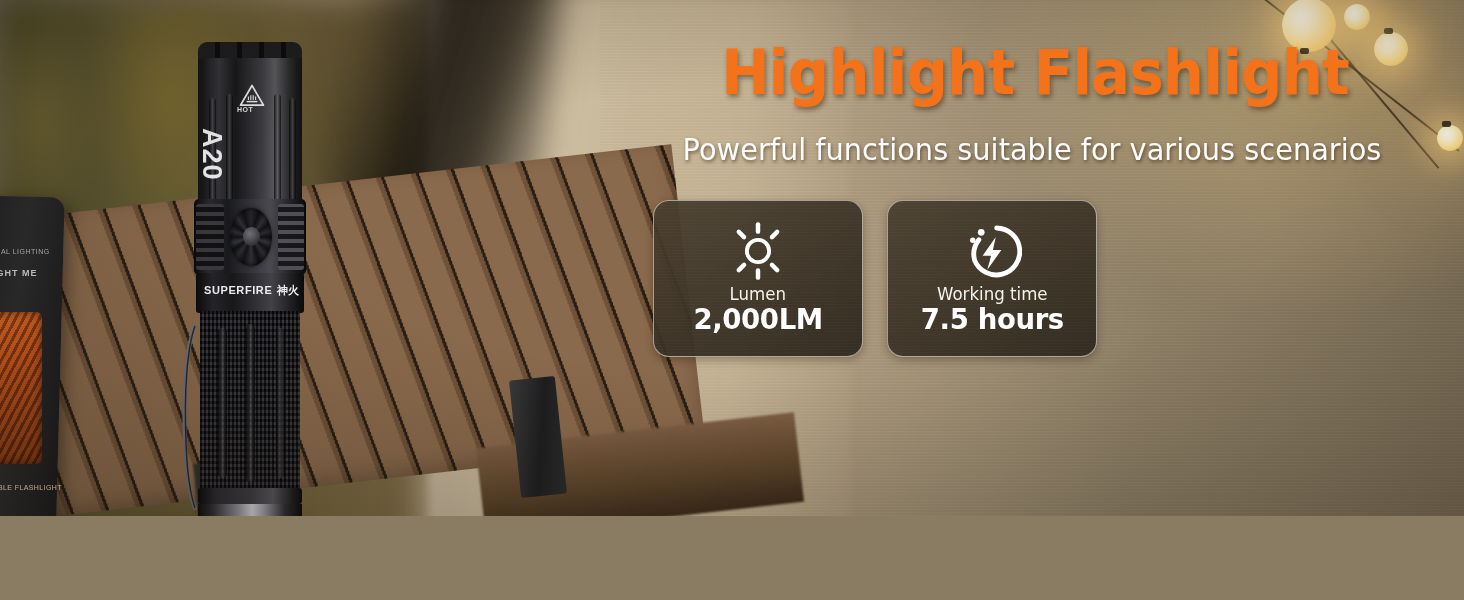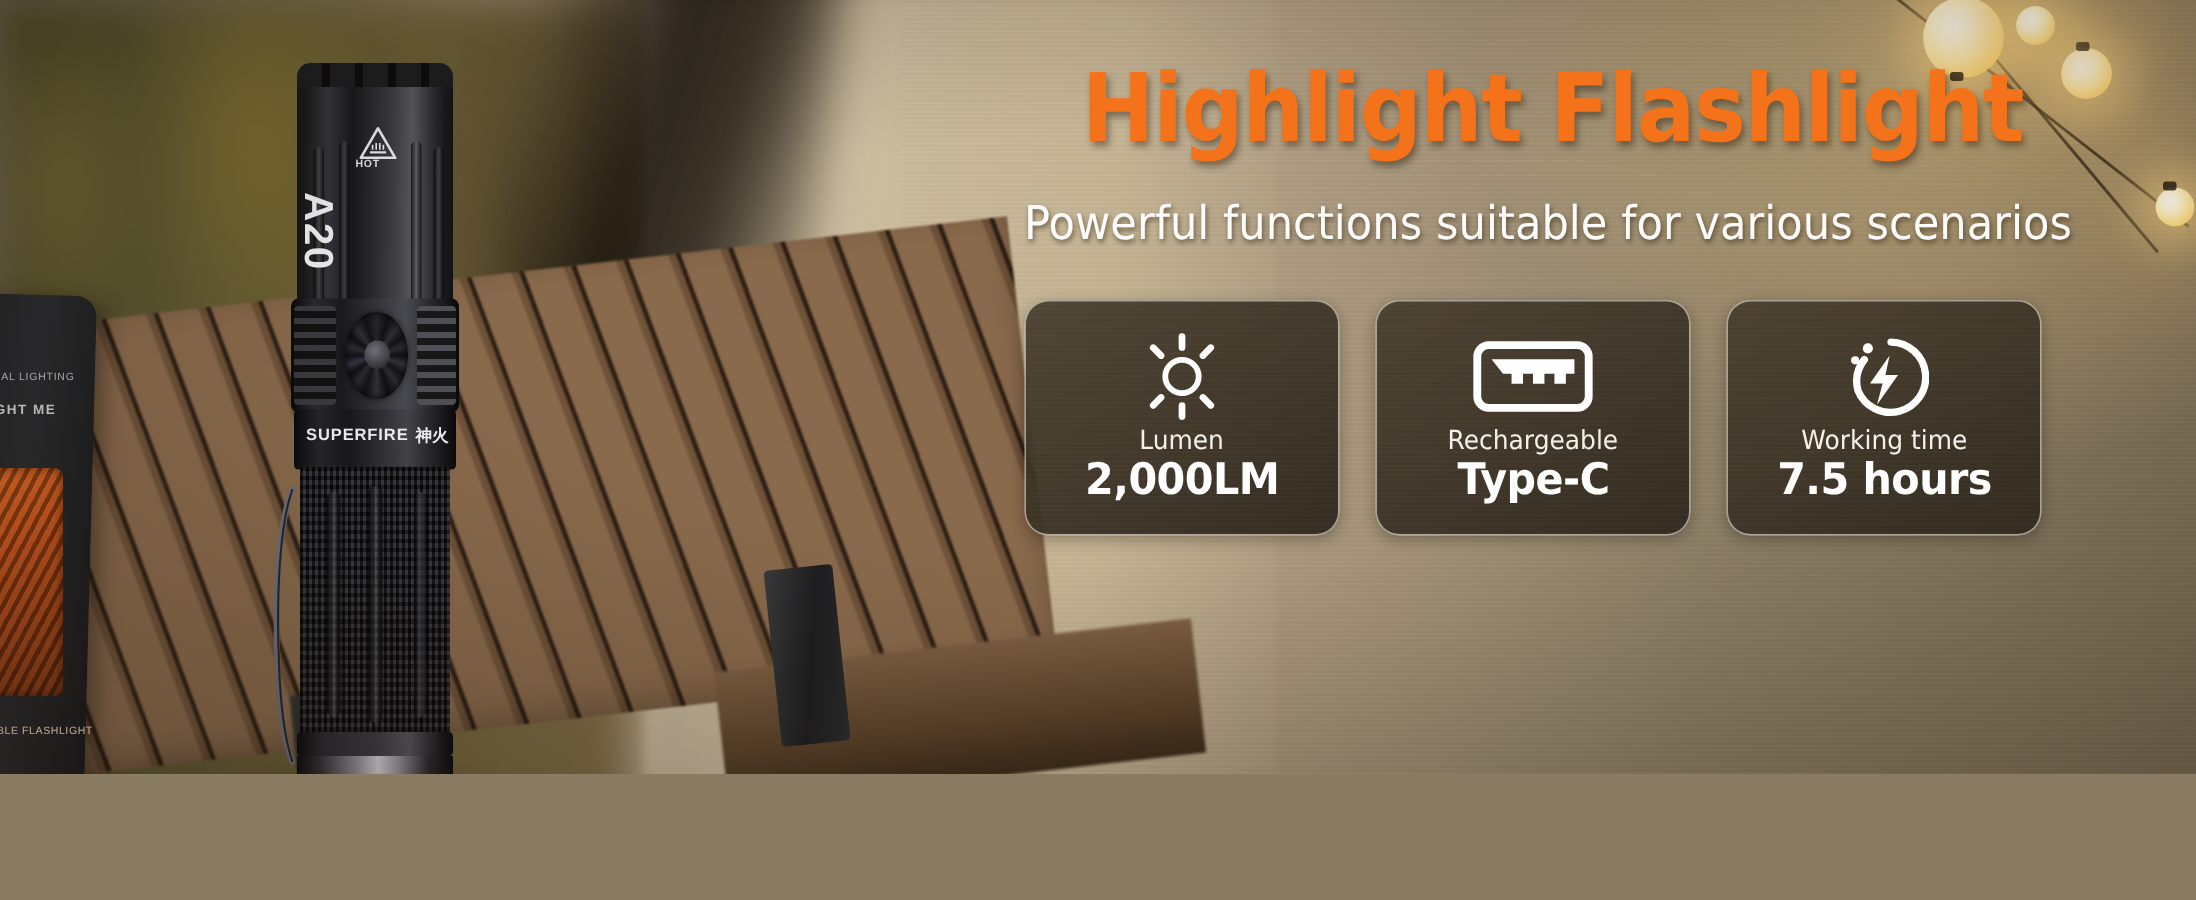--- a/index.html
+++ b/index.html
@@ -341,21 +341,21 @@
     font-family:"DejaVu Sans", sans-serif;
     font-size:31px;
     color:#fdfcfa;
     text-shadow:1px 2px 4px rgba(35,22,8,0.55);
     transform:scaleX(0.93);
     transform-origin:center top;
     white-space:nowrap;
   }
 
   .cards {
-    position:absolute; left:683px; top:200px;
+    position:absolute; left:653px; top:200px;
     width:678px; height:342px;
     display:grid;
     grid-template-columns:repeat(3, 210px);
     grid-template-rows:repeat(2, 157px);
     gap:18px 24px;
   }
   .card {
     position:relative;
     border-radius:16px;
     border:1px solid rgba(255,252,240,0.55);
@@ -515,30 +515,20 @@
             <path d="M46.4 17.6 l5.4 -5.4"></path>
           </g>
         </svg>
       </div>
       <div class="card-label">Lumen</div>
       <div class="card-value">2,000LM</div>
     </div>
 
 
 
-    <div class="card">
-      <div class="card-icon">
-        <svg viewBox="0 0 84 50" width="80" height="48" aria-hidden="true">
-          <rect x="3" y="3" width="78" height="44" rx="8" fill="none" stroke="#fff" stroke-width="5.5"></rect>
-          <path d="M13 13 h58 v10 h-6 v7 h-8 v-7 h-7 v7 h-8 v-7 h-7 v7 h-8 v-7 h-6 Z" fill="#fff"></path>
-        </svg>
-      </div>
-      <div class="card-label">Rechargeable</div>
-      <div class="card-value">Type-C</div>
-    </div>
 
 
     <div class="card">
       <div class="card-icon">
         <svg viewBox="0 0 64 64" width="60" height="60" aria-hidden="true">
           <path d="M37 7.5 A25 25 0 1 1 13.5 42 A25 25 0 0 1 18 20" fill="none" stroke="#fff" stroke-width="5.2" stroke-linecap="round"></path>
           <circle cx="20.5" cy="12" r="3.6" fill="#fff"></circle>
           <circle cx="11.5" cy="20.5" r="2.9" fill="#fff"></circle>
           <path d="M36 17 L22 37 L31 37 L27 52 L42 31 L33 31 Z" fill="#fff"></path>
         </svg>

